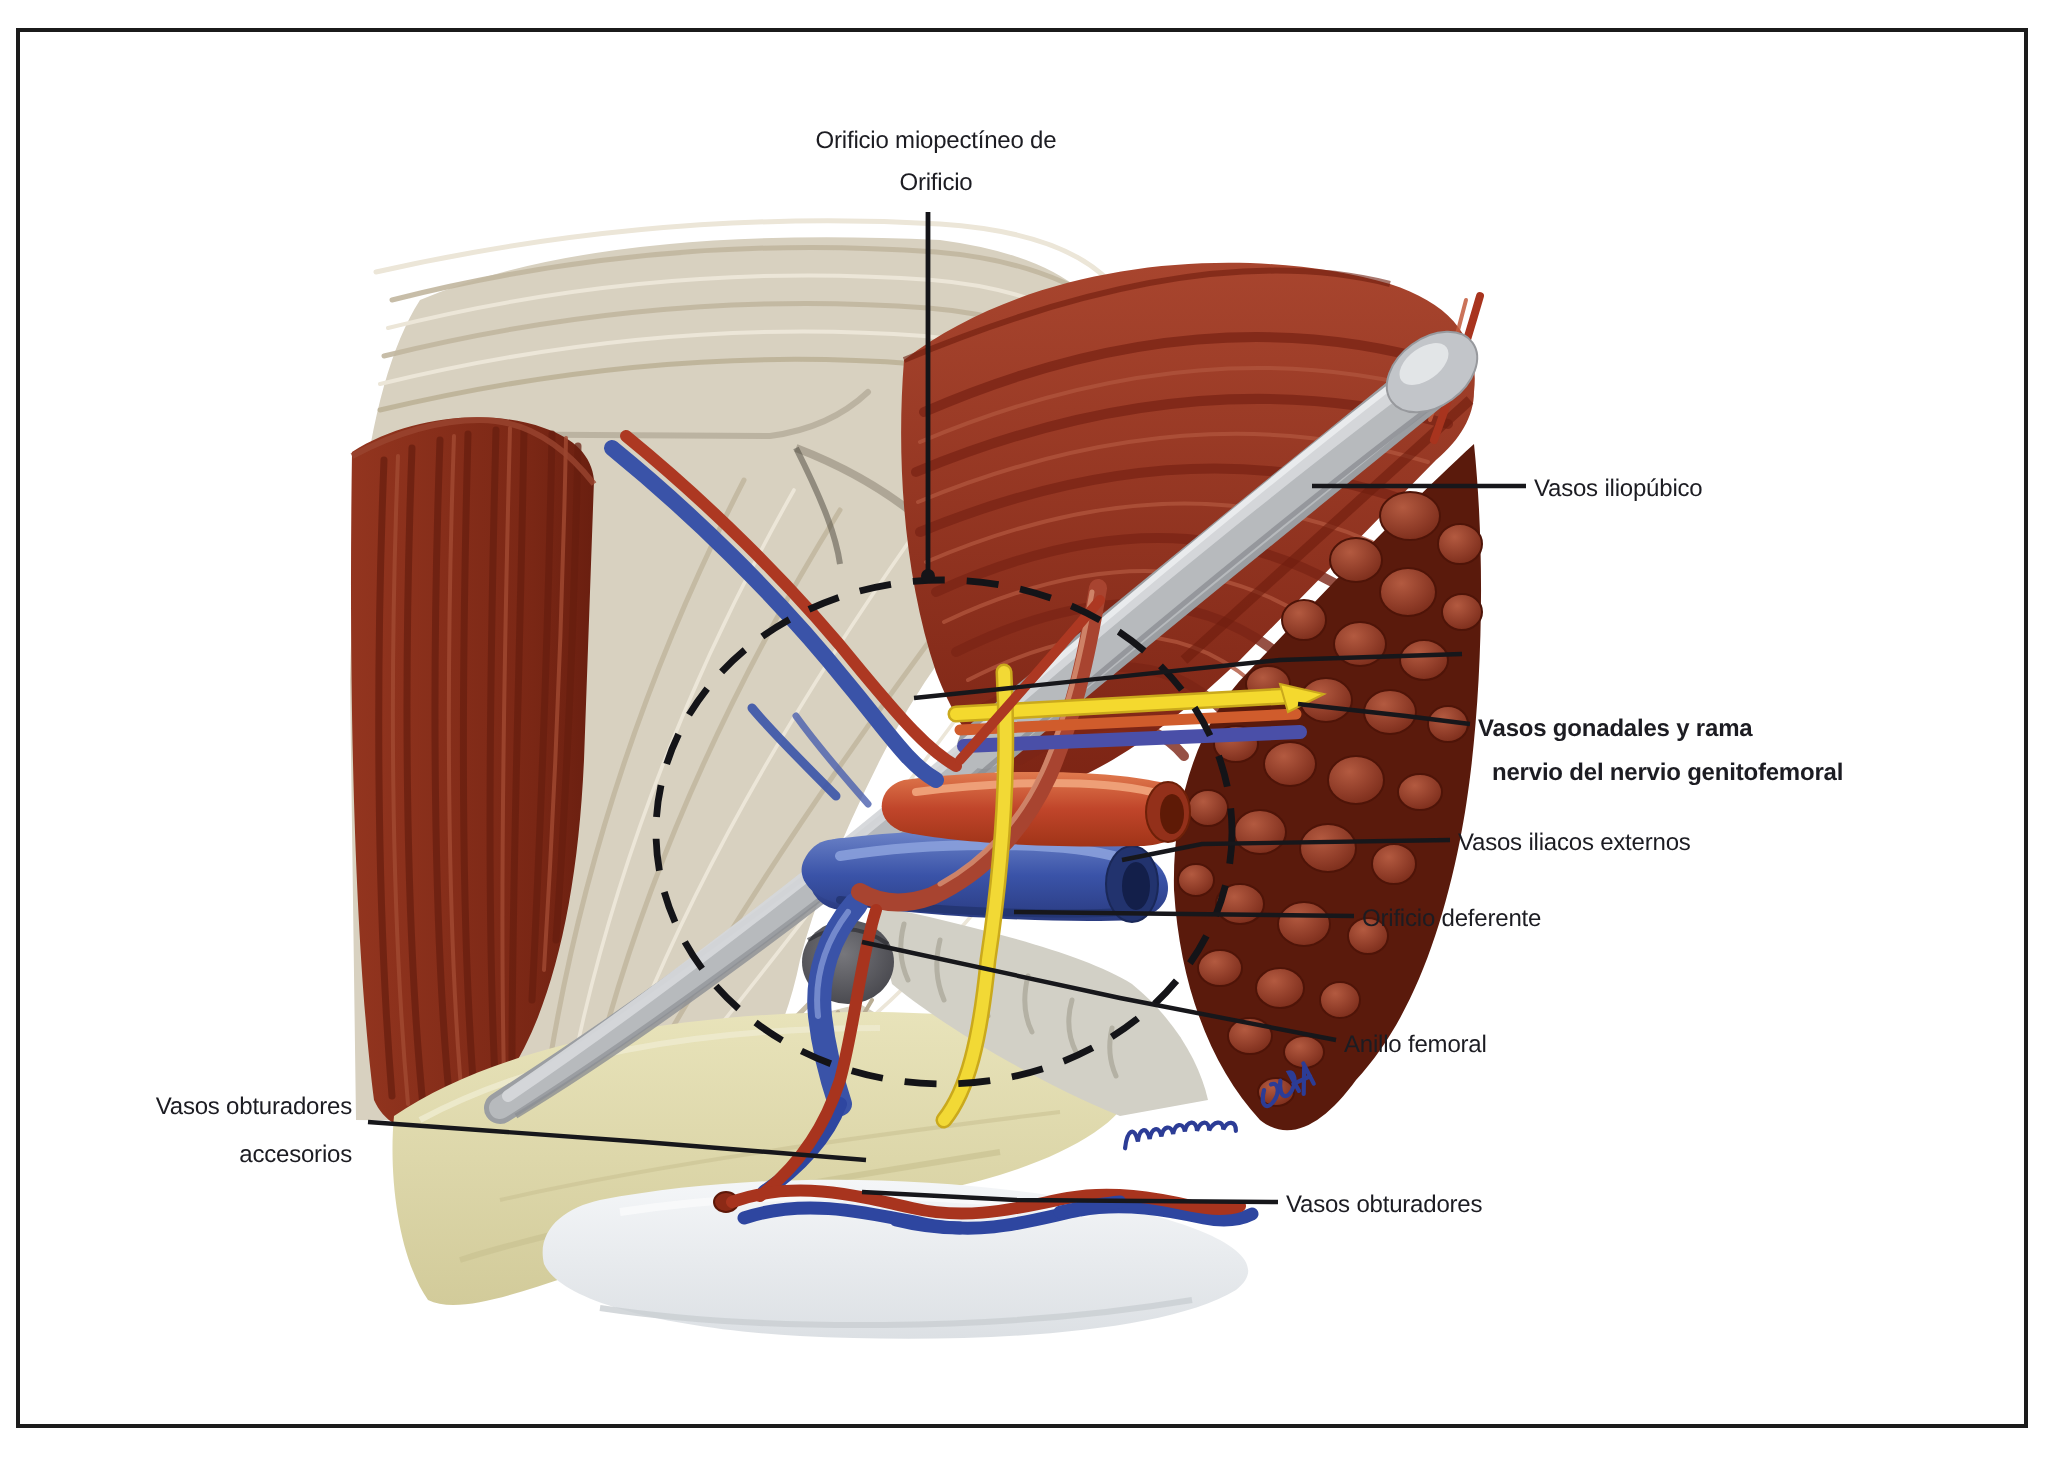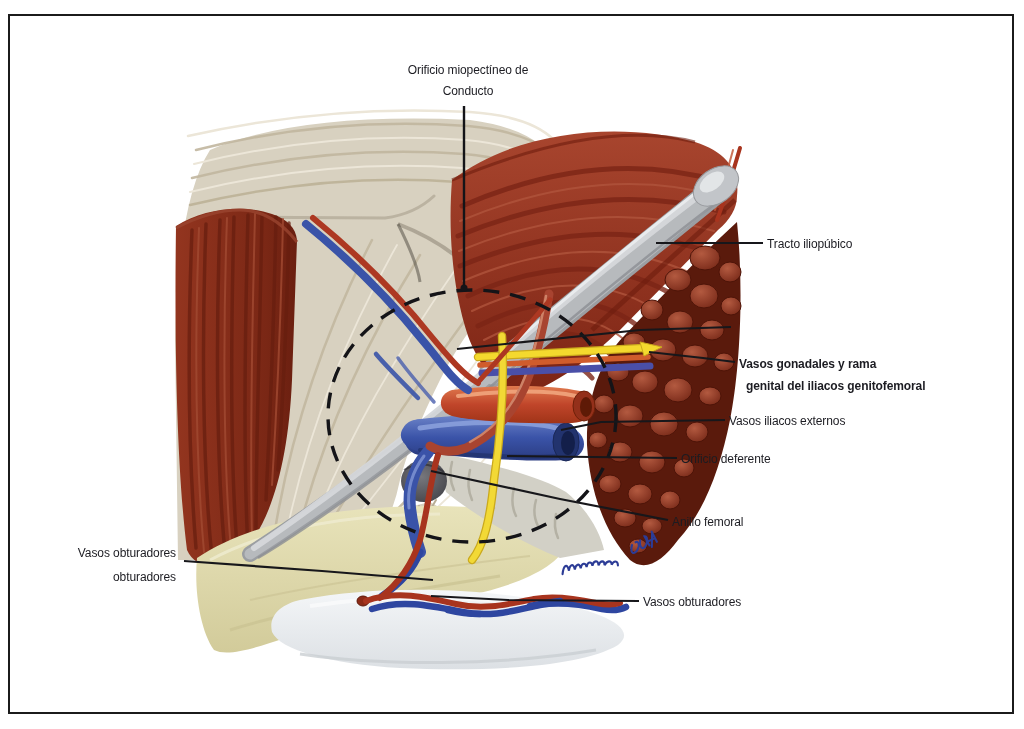--- a/index.html
+++ b/index.html
@@ -305,37 +305,37 @@
       <path d="M634,552 c-4,8 0,11 5,5 c3,-4 2,-8 -1,-7"></path>
       <path d="M643,549 c-3,9 2,11 6,4 c2,-4 1,-7 -1,-7 l3,10"></path>
       <path d="M656,545 l-3,13 m-4,-6 l9,-2 m-2,-7 l3,11"></path>
     </g>
   </svg>
 
   <div class="frame"></div>
 
   <div class="lbl" id="lbl-title">
     <span>Orificio miopectíneo de</span><br>
-    <span>Conducto</span>
+    <span>Orificio</span>
   </div>
 
-  <div class="lbl" id="lbl-tracto">Tracto iliopúbico</div>
+  <div class="lbl" id="lbl-tracto">Vasos iliopúbico</div>
 
 
   <div class="lbl" id="lbl-gonad">
     <span>Vasos gonadales y rama</span>
-    <span class="l2">genital del iliacos genitofemoral</span>
+    <span class="l2">nervio del nervio genitofemoral</span>
   </div>
 
   <div class="lbl" id="lbl-iliacos">Vasos iliacos externos</div>
 
   <div class="lbl" id="lbl-conducto">Orificio deferente</div>
 
   <div class="lbl" id="lbl-anillo">Anillo femoral</div>
 
   <div class="lbl" id="lbl-obtur">Vasos obturadores</div>
 
   <div class="lbl" id="lbl-acc">
     <span>Vasos obturadores</span><br>
-    <span>obturadores</span>
+    <span>accesorios</span>
   </div>
 
 </div>
 
 </body></html>

